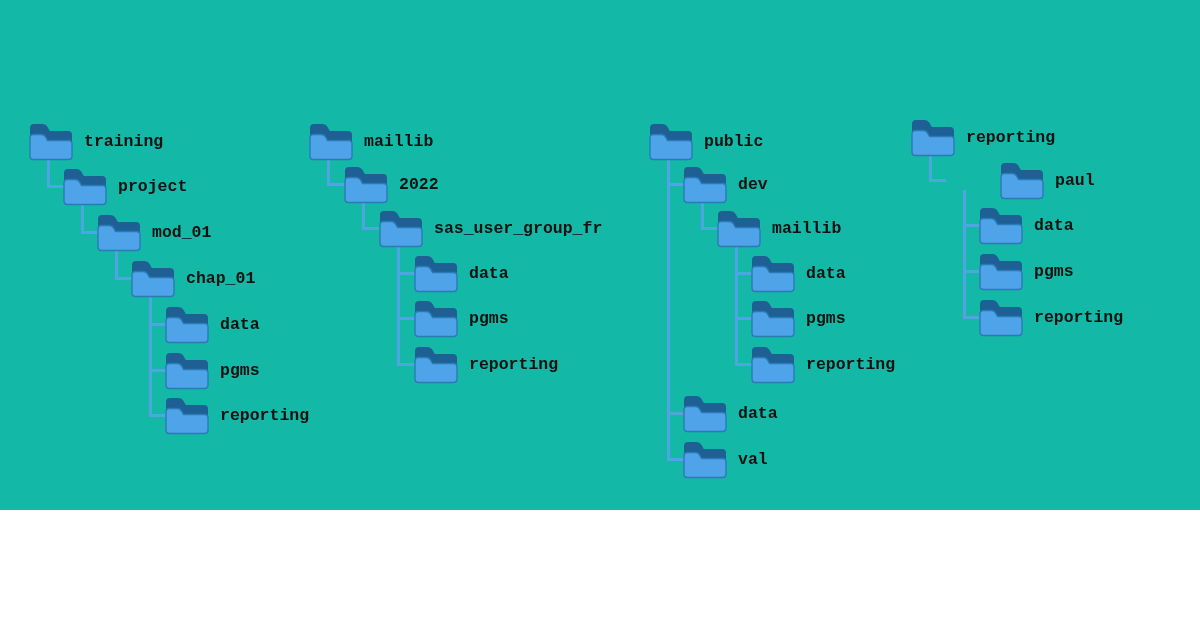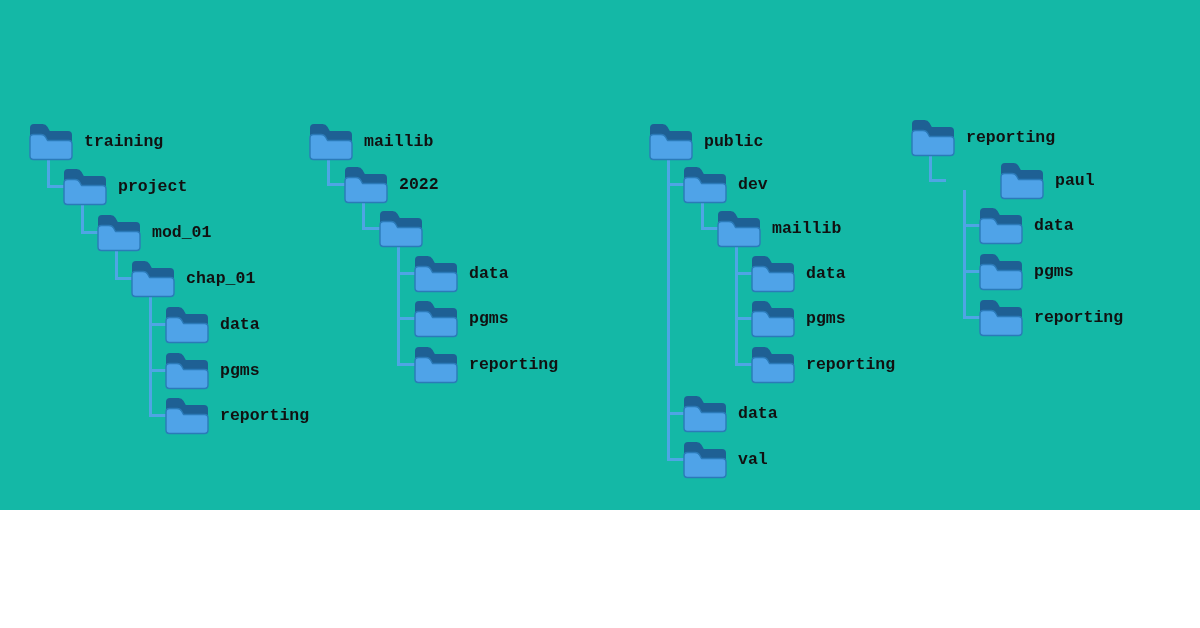--- a/index.html
+++ b/index.html
@@ -98,20 +98,21 @@
     <div class="node" style="left:343px;top:164px">
       <svg class="folder">
           <use href="#folder-shape"></use>
         </svg>
       <span class="label">2022</span>
     </div>
     <div class="node" style="left:378px;top:208px">
       <svg class="folder">
           <use href="#folder-shape"></use>
         </svg>
+      <span class="label">sas_user_group_fr</span>
     </div>
     <div class="node" style="left:413px;top:253px">
       <svg class="folder">
           <use href="#folder-shape"></use>
         </svg>
       <span class="label">data</span>
     </div>
     <div class="node" style="left:413px;top:298px">
       <svg class="folder">
           <use href="#folder-shape"></use>

